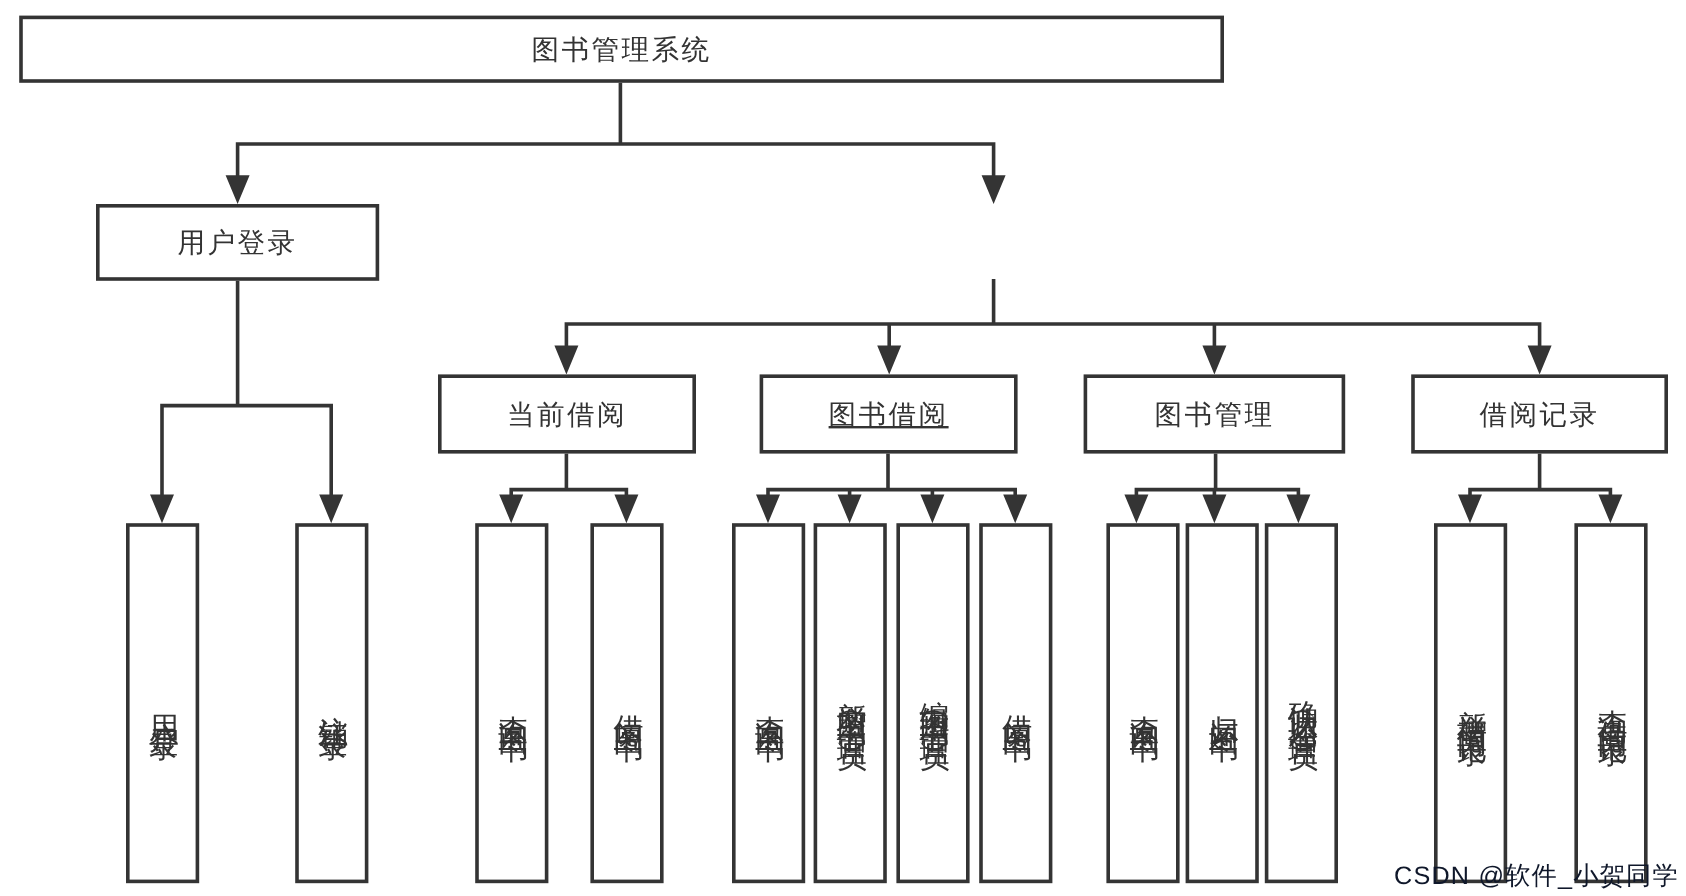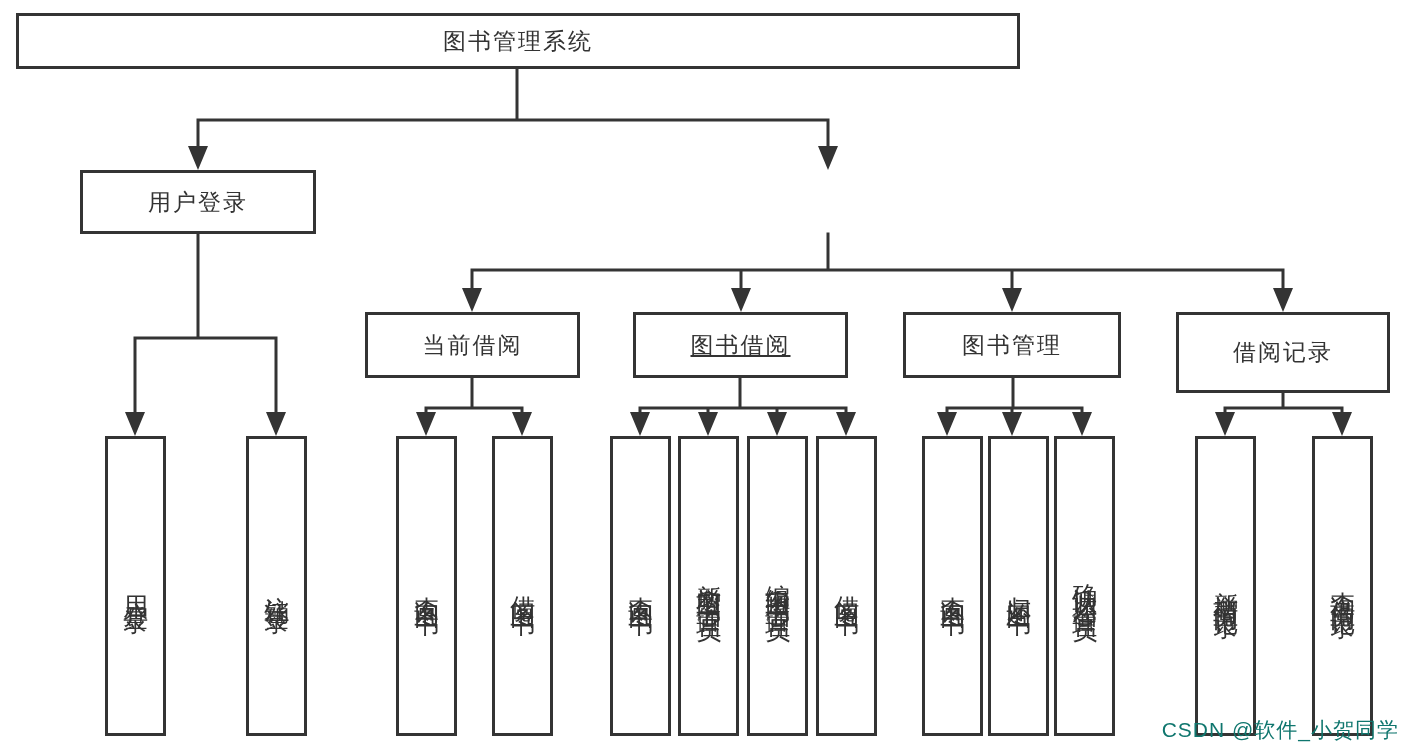--- a/index.html
+++ b/index.html
@@ -39,41 +39,41 @@
     line-height: 1.1;
     white-space: nowrap;
   }
   
   .n-root            { left: 16px;   top: 13px;  width: 1004px; height: 56px; }
   .n-user-login      { left: 80px;   top: 170px; width: 236px;  height: 64px; }
   .n-book-mgmt       { left: 712px;  top: 170px; width: 234px;  height: 64px; }
   .n-new-book-rec    { left: 365px;  top: 312px; width: 215px;  height: 66px; }
   .n-book-borrow     { left: 633px;  top: 312px; width: 215px;  height: 66px; text-decoration: underline; }
   .n-current-borrow  { left: 903px;  top: 312px; width: 218px;  height: 66px; }
-  .n-borrow-records  { left: 1176px; top: 312px; width: 214px;  height: 81px; }
+  .n-borrow-records  { left: 1176px; top: 312px; width: 214px;  height: 66px; }
   .leaf { top: 436px; width: 61px; height: 300px; }
   .lf1  { left: 105px;  }
   .lf2  { left: 246px;  }
   .lf3  { left: 396px;  }
   .lf4  { left: 492px;  }
   .lf5  { left: 610px;  }
   .lf6  { left: 678px;  }
   .lf7  { left: 747px;  }
   .lf8  { left: 816px;  }
   .lf9  { left: 922px;  }
   .lf10 { left: 988px;  }
   .lf11 { left: 1054px; }
   .lf12 { left: 1195px; }
   .lf13 { left: 1312px; }
   #watermark {
     position: absolute;
     right: 6px;
     top: 716px;
     font-size: 21px;
-    color: #0f766e;
+    color: #0f172a;
     letter-spacing: 1px;
     z-index: 5;
     white-space: nowrap;
   }
 </style>
 </head>
 <body>
 
 <div id="canvas">
 

